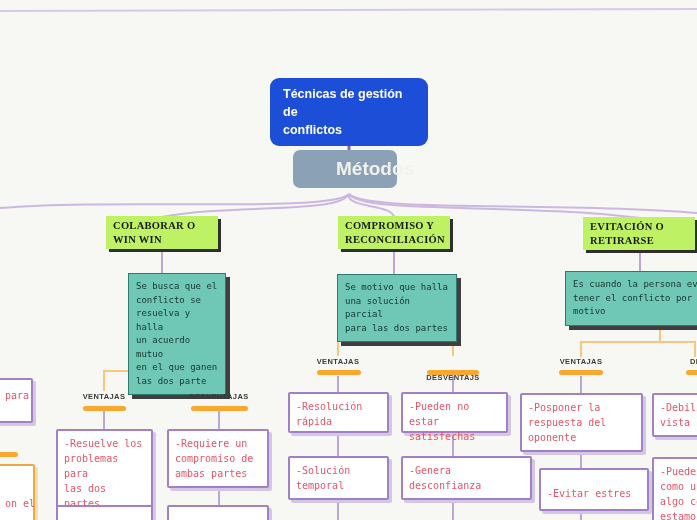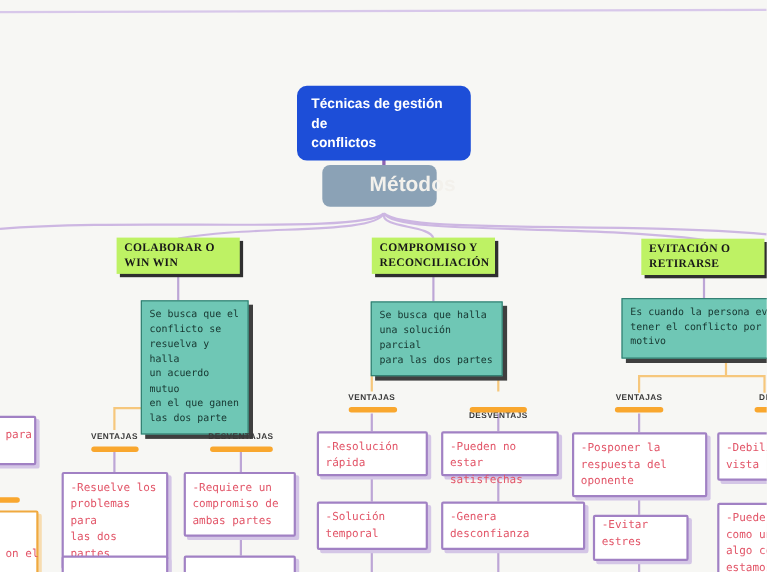--- a/index.html
+++ b/index.html
@@ -87,21 +87,21 @@
 compromiso de
 ambas partes</div>
   <div class="node note preline" style="left:56px;top:429px;width:97px;">-Resuelve los
 problemas para
 las dos partes</div>
   <div class="node note" style="left:56px;top:505px;width:97px;height:40px;"></div>
   <div class="node note" style="left:167px;top:505px;width:102px;height:40px;"></div>
 
   <div class="node branch-h preline" style="left:338px;top:216px;width:112px;">COMPROMISO Y
 RECONCILIACIÓN</div>
-  <div class="node desc preline" style="left:337px;top:274px;width:120px;">Se busca que halla
+  <div class="node desc preline" style="left:337px;top:274px;width:120px;">Se motivo que halla
 una solución parcial
 para las dos partes</div>
   <div class="sec-label" style="left:338px;top:357px;">VENTAJAS</div>
   <div class="bar" style="left:317px;top:370px;width:44px;"></div>
   <div class="sec-label" style="left:453px;top:373px;">DESVENTAJS</div>
   <div class="bar" style="left:427px;top:370px;width:52px;"></div>
   <div class="node note preline" style="left:288px;top:392px;width:101px;height:41px;">-Resolución
 rápida</div>
   <div class="node note preline" style="left:401px;top:392px;width:107px;height:41px;">-Pueden no estar
 satisfechas</div>
@@ -115,21 +115,21 @@
   <div class="node desc preline" style="left:565px;top:271px;width:185px;">Es cuando la persona evita
 tener el conflicto por algún
 motivo</div>
   <div class="sec-label" style="left:581px;top:357px;">VENTAJAS</div>
   <div class="bar" style="left:559px;top:370px;width:44px;"></div>
   <div class="sec-label noshift" style="left:690px;top:357px;">DESVENTAJAS</div>
   <div class="bar" style="left:686px;top:370px;width:57px;"></div>
   <div class="node note preline" style="left:520px;top:393px;width:123px;">-Posponer la
 respuesta del
 oponente</div>
-  <div class="node note preline" style="left:539px;top:468px;width:87px;padding-top:0;padding-bottom:8px;">-Evitar estres</div>
+  <div class="node note preline" style="left:539px;top:468px;width:110px;padding-top:16px;padding-bottom:8px;">-Evitar estres</div>
   <div class="node note preline" style="left:652px;top:393px;width:115px;height:44px;">-Debilita
 vista</div>
   <div class="node note preline" style="left:652px;top:457px;width:115px;height:80px;">-Puede i
 como un
 algo con
 estamos</div>
 
   <div class="node note" style="left:-60px;top:378px;width:93px;height:45px;">
     <span class="frag" style="left:63px;top:8px;">para</span>
   </div>

